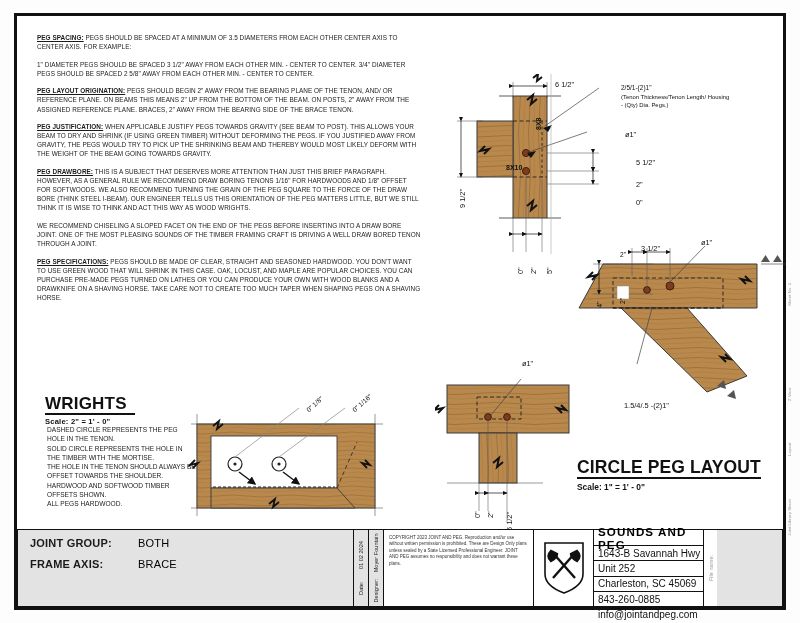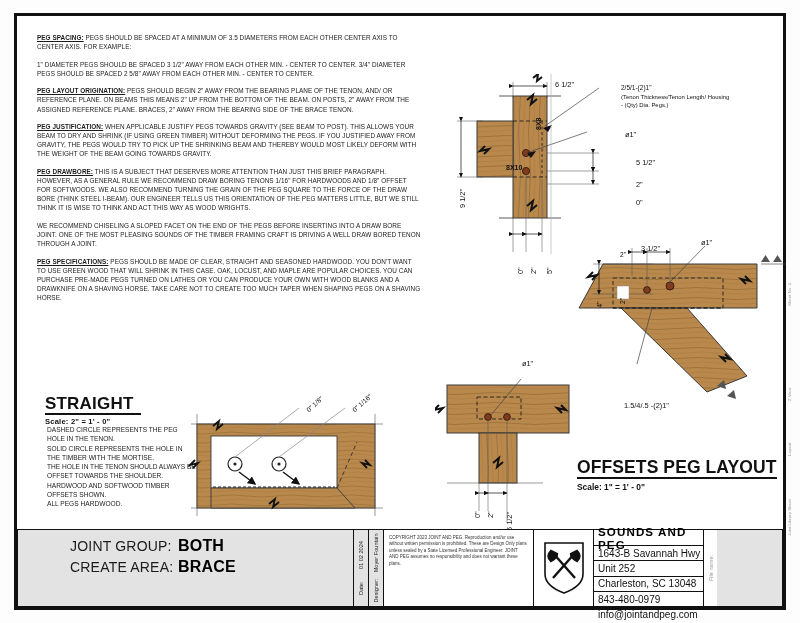--- a/index.html
+++ b/index.html
@@ -105,22 +105,22 @@
     width: 766px; height: 78px;
     border: 1.6px solid #111;
     background: #e3e3e3;
     display: flex;
   }
   .tb-cell { border-right: 1.3px solid #111; height: 100%; position: relative; }
   .tb-cell:last-child { border-right: none; }
 
   #tb-main { width: 336px; padding: 7px 0 0 12px; background: #e3e3e3; }
   .tb-row { display: flex; align-items: baseline; height: 21px; }
-  .tb-label { width: 108px; font-size: 14px; font-weight: normal; color: #1b1b1b; letter-spacing: 0.2px; margin-left: 40px; }
-  .tb-value { font-size: 16px; font-weight: bold; color: #000; letter-spacing: 0.2px; }
+  .tb-label { width: 108px; font-size: 11px; font-weight: bold; color: #1b1b1b; letter-spacing: 0.2px; }
+  .tb-value { font-size: 11px; font-weight: normal; color: #000; letter-spacing: 0.2px; }
 
   .tb-vert { width: 15px; background: #e3e3e3; }
   .tb-vert .vtxt {
     position: absolute;
     left: 50%; top: 50%;
     transform: translate(-50%,-50%) rotate(-90deg);
     transform-origin: center center;
     white-space: nowrap;
     font-size: 5.6px;
     color: #222;
@@ -214,21 +214,21 @@
       </div>
       <div class="para">
         <span>WE RECOMMEND CHISELING A SLOPED FACET ON THE END OF THE PEGS BEFORE INSERTING INTO A DRAW BORE JOINT.  ONE OF THE MOST PLEASING SOUNDS OF THE TIMBER FRAMING CRAFT IS DRIVING A WELL DRAW BORED TENON THROUGH A JOINT.</span>
       </div>
       <div class="para tight">
         <span class="lead">PEG SPECIFICATIONS:</span><span>  PEGS SHOULD BE MADE OF CLEAR, STRAIGHT AND SEASONED HARDWOOD. YOU  DON'T WANT TO USE GREEN WOOD THAT WILL SHRINK IN THIS CASE.  OAK, LOCUST, AND MAPLE ARE POPULAR CHOICES.  YOU CAN PURCHASE PRE-MADE PEGS TURNED ON LATHES OR YOU CAN PRODUCE YOUR OWN WITH WOOD BLANKS AND A DRAWKNIFE ON A SHAVING HORSE.  TAKE CARE NOT TO CREATE TOO MUCH TAPER WHEN SHAPING PEGS ON A SHAVING HORSE.</span>
       </div>
     </div>
 
     <div id="drawbore-title">
-      <div class="dbt">STRAIGHT</div>
+      <div class="dbt">WRIGHTS</div>
       <div class="dbs">Scale:  2" = 1' - 0"</div>
     </div>
 
     <div id="drawbore-notes" style="white-space:pre-line;">DASHED CIRCLE REPRESENTS THE PEG HOLE IN THE TENON.
 SOLID CIRCLE REPRESENTS THE HOLE IN THE TIMBER WITH THE MORTISE.
 THE HOLE IN THE TENON SHOULD ALWAYS BE OFFSET TOWARDS THE SHOULDER.
 HARDWOOD AND SOFTWOOD TIMBER OFFSETS SHOWN.
 ALL PEGS HARDWOOD.</div>
 
     <svg class="dwg" style="left:170px; top:388px;" width="250" height="125" viewBox="0 0 250 125">
@@ -451,40 +451,40 @@
       <path d="M4 34 l-5 5 l9 -2 l-5 5" stroke="#111" stroke-width="2" fill="none"></path>
       <path d="M126 34 l5 5 l-9 -2 l5 5" stroke="#111" stroke-width="2" fill="none"></path>
     </svg>
 
     <div class="dimtxt" style="left:505px; top:343px;">ø1"</div>
     <div class="dimtxt rot" style="left:456px; top:502px;">0"</div>
     <div class="dimtxt rot" style="left:469px; top:502px;">2"</div>
     <div class="dimtxt rot" style="left:488px; top:515px;">5 1/2"</div>
 
     <div id="peg-title">
-      <div class="pt">OFFSETS PEG LAYOUT</div>
+      <div class="pt">CIRCLE PEG LAYOUT</div>
       <div class="ps">Scale:  1" = 1' - 0"</div>
     </div>
 
     <div class="edge-wm" style="left:770px; top:290px;">Sheet No.  1</div>
     <div class="edge-wm" style="left:770px; top:385px;">2 View</div>
     <div class="edge-wm" style="left:770px; top:440px;">Layout</div>
     <div class="edge-wm" style="left:770px; top:520px;">Joint Library Sheet</div>
 
   </div>
 
   <div id="titleblock">
 
     <div class="tb-cell" id="tb-main">
       <div class="tb-row">
         <div class="tb-label">JOINT GROUP:</div>
         <div class="tb-value">BOTH</div>
       </div>
       <div class="tb-row">
-        <div class="tb-label">CREATE AREA:</div>
+        <div class="tb-label">FRAME AXIS:</div>
         <div class="tb-value">BRACE</div>
       </div>
     </div>
 
     <div class="tb-cell tb-vert">
       <div class="vtxt">
         <span>Date:</span>
         &nbsp;&nbsp;&nbsp;&nbsp;&nbsp;&nbsp;
         <span>01 02 2024</span>
       </div>
@@ -512,22 +512,22 @@
           <path d="M10 11 q-5 5 0 10 q6 -3 6 -7 Z"></path>
           <path d="M36 11 q5 5 0 10 q-6 -3 -6 -7 Z"></path>
         </g>
       </svg>
     </div>
 
     <div class="tb-cell" id="tb-addr">
       <div class="addr-row big">SOUNDS AND PEG</div>
       <div class="addr-row small">1643-B Savannah Hwy</div>
       <div class="addr-row small">Unit 252</div>
-      <div class="addr-row small">Charleston, SC 13048</div>
-      <div class="addr-row small">843-480-0979</div>
+      <div class="addr-row small">Charleston, SC 45069</div>
+      <div class="addr-row small">843-260-0885</div>
       <div class="addr-row small">info@jointandpeg.com</div>
     </div>
 
 
     <div class="tb-cell tb-vert" id="tb-right">
       <div class="vtxt" style="color:#999;">File  name:</div>
     </div>
 
   </div>
 </div>

